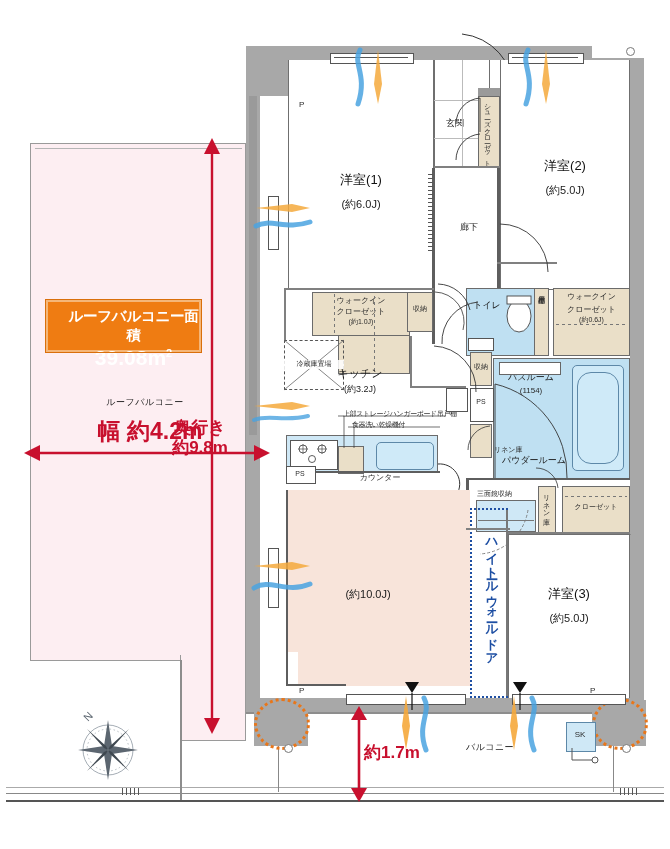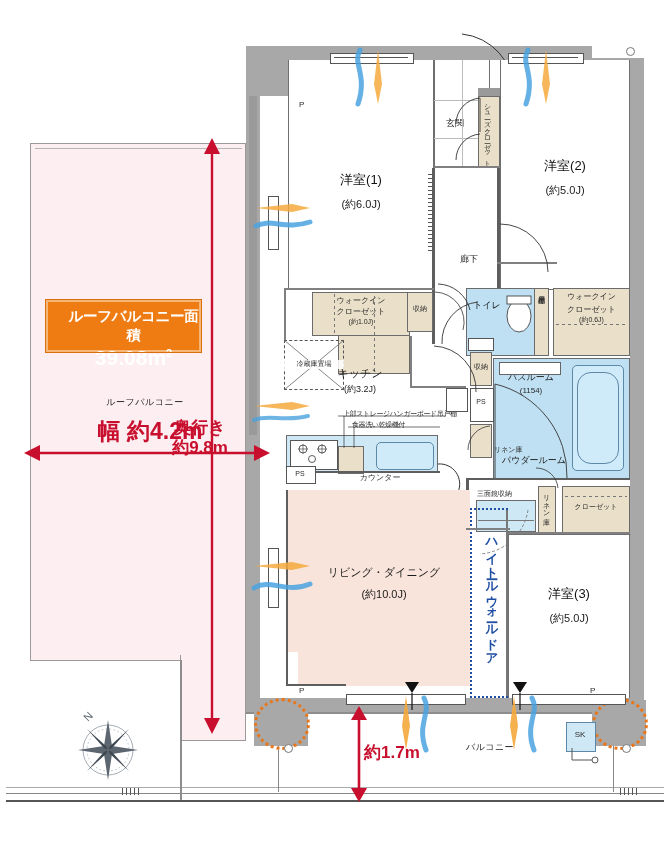--- a/index.html
+++ b/index.html
@@ -144,21 +144,21 @@
     <line x1="28" y1="2" x2="28" y2="36" stroke="#333" stroke-width="0.9"></line>
   </svg>
 
   <div class="abs room" style="left:500px; top:60px; width:130px; height:230px; border-top:none;"></div>
   <div class="abs label lg" style="left:505px; top:158px; width:120px;">洋室(2)</div>
   <div class="abs label md" style="left:505px; top:184px; width:120px;">(約5.0J)</div>
 
   <div class="abs" style="left:508px; top:53px; width:74px; height:9px; background:#fff; border:1px solid #555;"></div>
   <div class="abs" style="left:512px; top:57px; width:66px; height:1px; background:#555;"></div>
 
-  <div class="abs label sm" style="left:450px; top:222px; width:38px;margin-top:32px;">廊下</div>
+  <div class="abs label sm" style="left:450px; top:222px; width:38px;">廊下</div>
 
   <div class="abs thin" style="left:432px; top:168px; width:3px; height:176px;"></div>
   <div class="abs thin" style="left:497px; top:168px; width:3px; height:122px;"></div>
   <div class="abs thin2" style="left:434px; top:166px; width:66px; height:2px;"></div>
   <div class="abs thin2" style="left:497px; top:262px; width:60px; height:2px;"></div>
 
   <svg class="abs" style="left:498px; top:222px;" width="56" height="60" viewBox="0 0 56 60">
     <path d="M 2 2 A 48 48 0 0 1 50 50" fill="none" stroke="#333" stroke-width="0.9"></path>
   </svg>
 
@@ -308,22 +308,21 @@
   </svg>
   <svg class="abs" style="left:440px; top:300px;" width="40" height="52" viewBox="0 0 40 52">
     <path d="M 38 2 A 40 40 0 0 0 2 44" fill="none" stroke="#333" stroke-width="0.9"></path>
   </svg>
   <svg class="abs" style="left:432px; top:282px;" width="40" height="30" viewBox="0 0 40 30">
     <path d="M 38 28 A 34 34 0 0 0 6 2" fill="none" stroke="#333" stroke-width="0.9"></path>
   </svg>
 
   <div class="abs ld-floor" style="left:298px; top:490px; width:172px; height:196px;"></div>
   <div class="abs ld-floor" style="left:288px; top:490px; width:14px; height:162px;"></div>
-  <div class="abs label md" style="left:300px; top:566px; width:168px; font-weight:500;">リビング・ダイニング</div>
-  <div class="abs label md" style="left:300px; top:588px; width:168px;">(約10.0J)</div>
+  <div class="abs label md" style="left:284px; top:588px; width:168px;">(約10.0J)</div>
 
   <div class="abs thin" style="left:286px; top:490px; width:2px; height:196px;"></div>
   <div class="abs thin" style="left:286px; top:684px; width:60px; height:2px;"></div>
 
   <div class="abs" style="left:268px; top:548px; width:9px; height:58px; background:#fff; border:1px solid #555;"></div>
 
   <div class="abs tiny2" style="left:299px; top:686px;">P</div>
 
   <div class="abs hiwall" style="left:470px; top:508px; width:38px; height:190px;"></div>
   <div class="abs vlabel hiwall-txt" style="left:483px; top:530px; height:166px;">ハイトールウォールドア</div>

